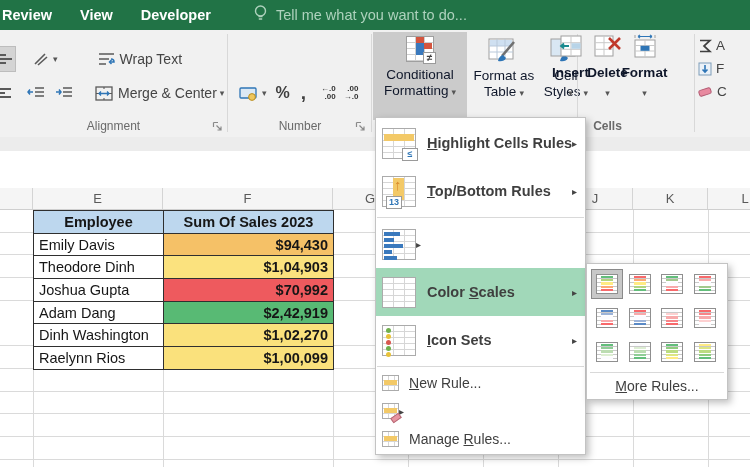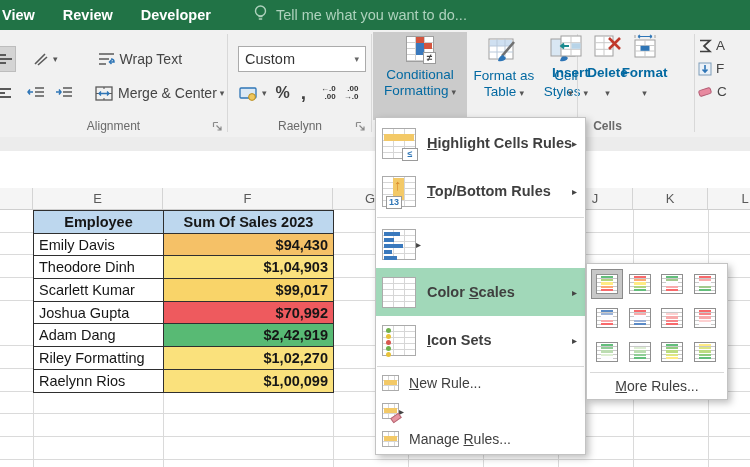--- a/index.html
+++ b/index.html
@@ -42,21 +42,21 @@
   .fmt-combo { width:128px; height:26px; background:#fff; border:1px solid #ababab;
     display:flex; align-items:center; justify-content:space-between;
     font-size:14.5px; color:#333; padding:0 6px; }
   .fmt-combo::after { content:"▾"; font-size:9px; color:#666; }
   .dec-btn { font-size:8px; line-height:8px; color:#333; text-align:right; margin:0 4px; font-weight:600;}
 
   
   .bigbtn { position:absolute; top:2px; height:88px; display:flex; flex-direction:column;
     align-items:center; justify-content:flex-start; padding-top:4px; }
   .bigbtn.pressed { background:#cbcbcb; }
-  .big-label { font-size:13.5px; color:#0369a1; line-height:16px; text-align:center; white-space:nowrap; }
+  .big-label { font-size:13.5px; color:#0f172a; line-height:16px; text-align:center; white-space:nowrap; }
 
   
   .cellbtn { position:absolute; top:4px; width:37px; height:86px; display:flex;
     flex-direction:column; align-items:center; }
   .cellbtn .big-label { margin-top:3px; }
   .cellbtn .caret::after { margin-left:0; }
 
   
   .edit-row { position:absolute; left:0; display:flex; align-items:center; gap:4px;
     font-size:13.5px; color:#454545; }
@@ -149,22 +149,22 @@
   .ic { flex:none; }
   .pct { font-size:16px; font-weight:600; color:#3f3f3f; margin:0 6px; }
   .com { font-size:19px; font-weight:700; color:#3f3f3f; margin:0 5px; }
 </style>
 </head>
 <body>
 
 <div class="app">
 
   <div class="titlebar">
+    <div class="tb-tab">Review</div>
     <div class="tb-tab">View</div>
-    <div class="tb-tab">Review</div>
     <div class="tb-tab">Developer</div>
     <div class="tellme">
       <span>
         <svg width="15" height="20" viewBox="0 0 15 20">
             <circle cx="7.5" cy="7" r="5" fill="none" stroke="#aed2bd" stroke-width="1.4"></circle>
             <path d="M5.5 12.5 h4 M5.8 15 h3.4" stroke="#aed2bd" stroke-width="1.4"></path>
           </svg>
       </span>
       <span>Tell me what you want to do...</span>
     </div>
@@ -228,44 +228,39 @@
       <span class="launcher">
         <svg width="11" height="11" viewBox="0 0 11 11">
             <path d="M1.5 1.5 H6 M1.5 1.5 V6" stroke="#8a8a8a" stroke-width="1.2" fill="none"></path>
             <path d="M4.5 4.5 L9 9 M9 5.5 V9 H5.5" stroke="#8a8a8a" stroke-width="1.2" fill="none"></path>
           </svg>
       </span>
     </div>
     <div class="vdiv" style="left:227px;"></div>
 
     <div class="rgroup" style="left:230px;width:140px;">
-      <div class="row1" style="left:8px;">
-        <span class="fmt-combo">
-          <span>Custom</span>
-        </span>
-      </div>
       <div class="row2" style="left:6px;">
         <span class="iconbtn caret">
           <svg class="ic" width="20" height="15" viewBox="0 0 20 15">
               <rect x="1" y="2" width="16" height="10" rx="1" fill="#dce9f5" stroke="#2E75B6" stroke-width="1.3"></rect>
               <circle cx="13" cy="11" r="3.4" fill="#EFC75E" stroke="#b98f23" stroke-width="1"></circle>
             </svg>
         </span>
         <span class="pct">%</span>
         <span class="com">,</span>
         <span class="dec-btn" style="margin-left:10px;">
           <span>←.0</span><br>
           <span>.00</span>
         </span>
         <span class="dec-btn">
           <span>.00</span><br>
           <span>→.0</span>
         </span>
       </div>
-      <div class="grp-label">Raelynn</div>
+      <div class="grp-label">Number</div>
       <span class="launcher">
         <svg width="11" height="11" viewBox="0 0 11 11">
             <path d="M1.5 1.5 H6 M1.5 1.5 V6" stroke="#8a8a8a" stroke-width="1.2" fill="none"></path>
             <path d="M4.5 4.5 L9 9 M9 5.5 V9 H5.5" stroke="#8a8a8a" stroke-width="1.2" fill="none"></path>
           </svg>
       </span>
     </div>
     <div class="vdiv" style="left:371px;"></div>
 
     <div class="rgroup" style="left:373px;width:202px;">
@@ -406,33 +401,29 @@
         </tr>
         <tr>
           <td>Emily Davis</td>
           <td class="val" style="background: rgb(245, 193, 103);">$94,430</td>
         </tr>
         <tr>
           <td>Theodore Dinh</td>
           <td class="val" style="background: rgb(251, 226, 126);">$1,04,903</td>
         </tr>
         <tr>
-          <td>Scarlett Kumar</td>
-          <td class="val" style="background: rgb(249, 212, 105);">$99,017</td>
-        </tr>
-        <tr>
           <td>Joshua Gupta</td>
           <td class="val" style="background: rgb(238, 90, 94);">$70,992</td>
         </tr>
         <tr>
           <td>Adam Dang</td>
           <td class="val" style="background: rgb(88, 186, 116); margin-top: 11px;">$2,42,919</td>
         </tr>
         <tr>
-          <td>Riley Formatting</td>
+          <td>Dinh Washington</td>
           <td class="val" style="background: rgb(250, 225, 124);">$1,02,270</td>
         </tr>
         <tr>
           <td>Raelynn Rios</td>
           <td class="val" style="background: rgb(250, 225, 124);">$1,00,099</td>
         </tr>
       </tbody>
         </table>
     </div>
   </div>

